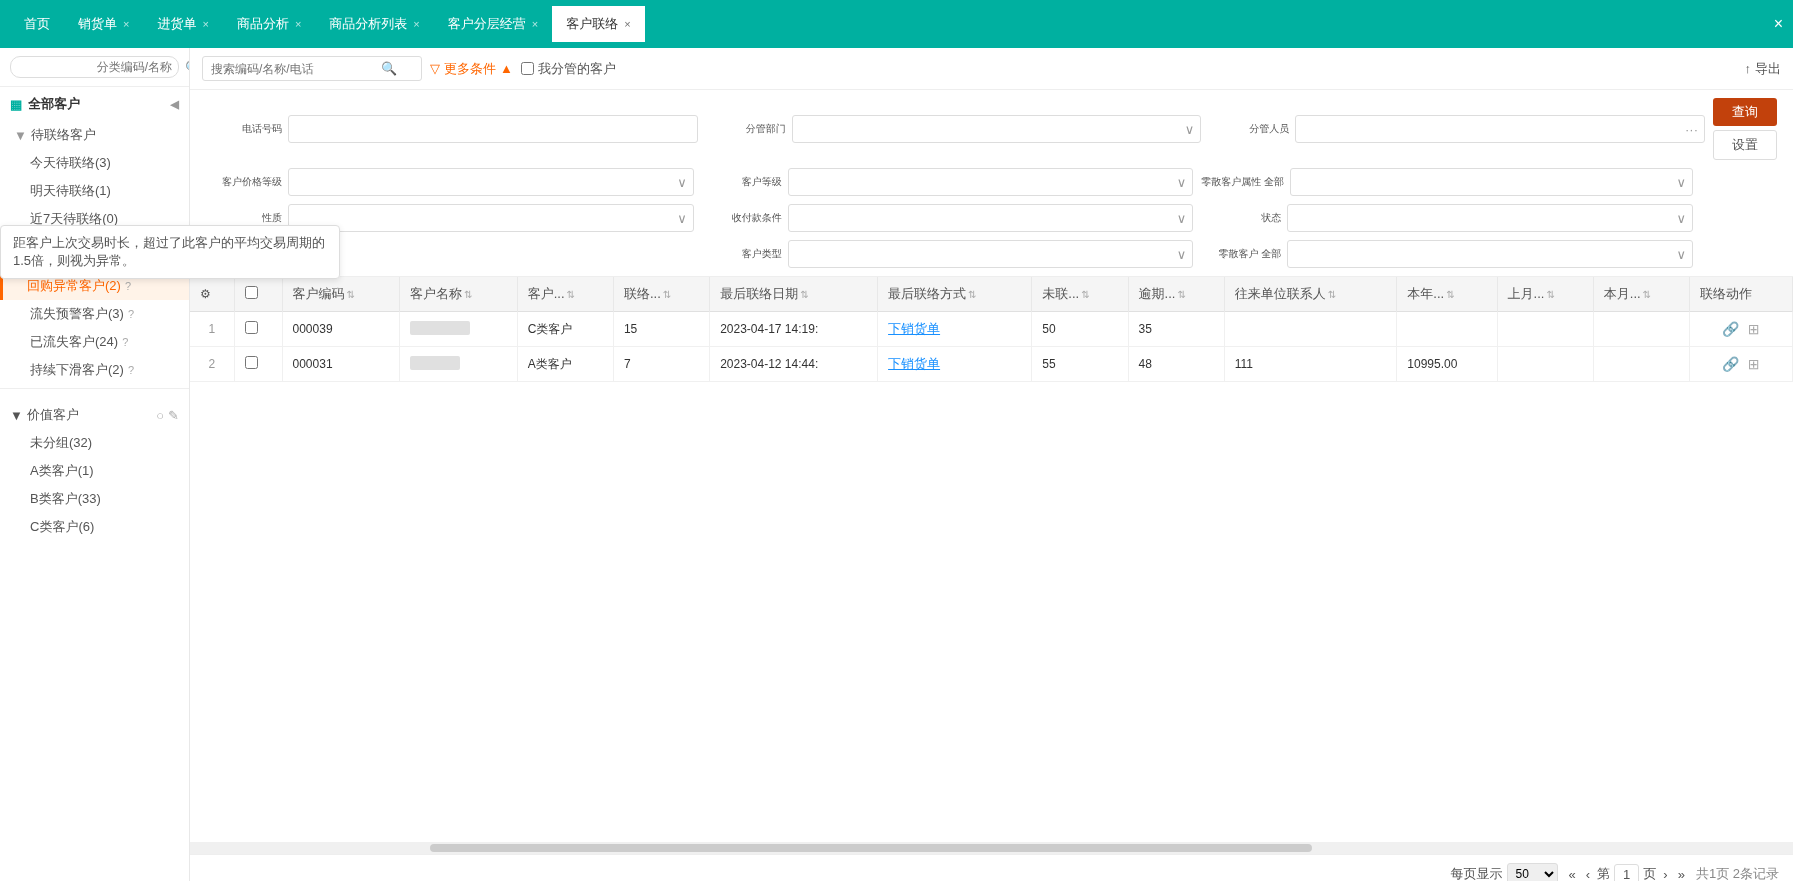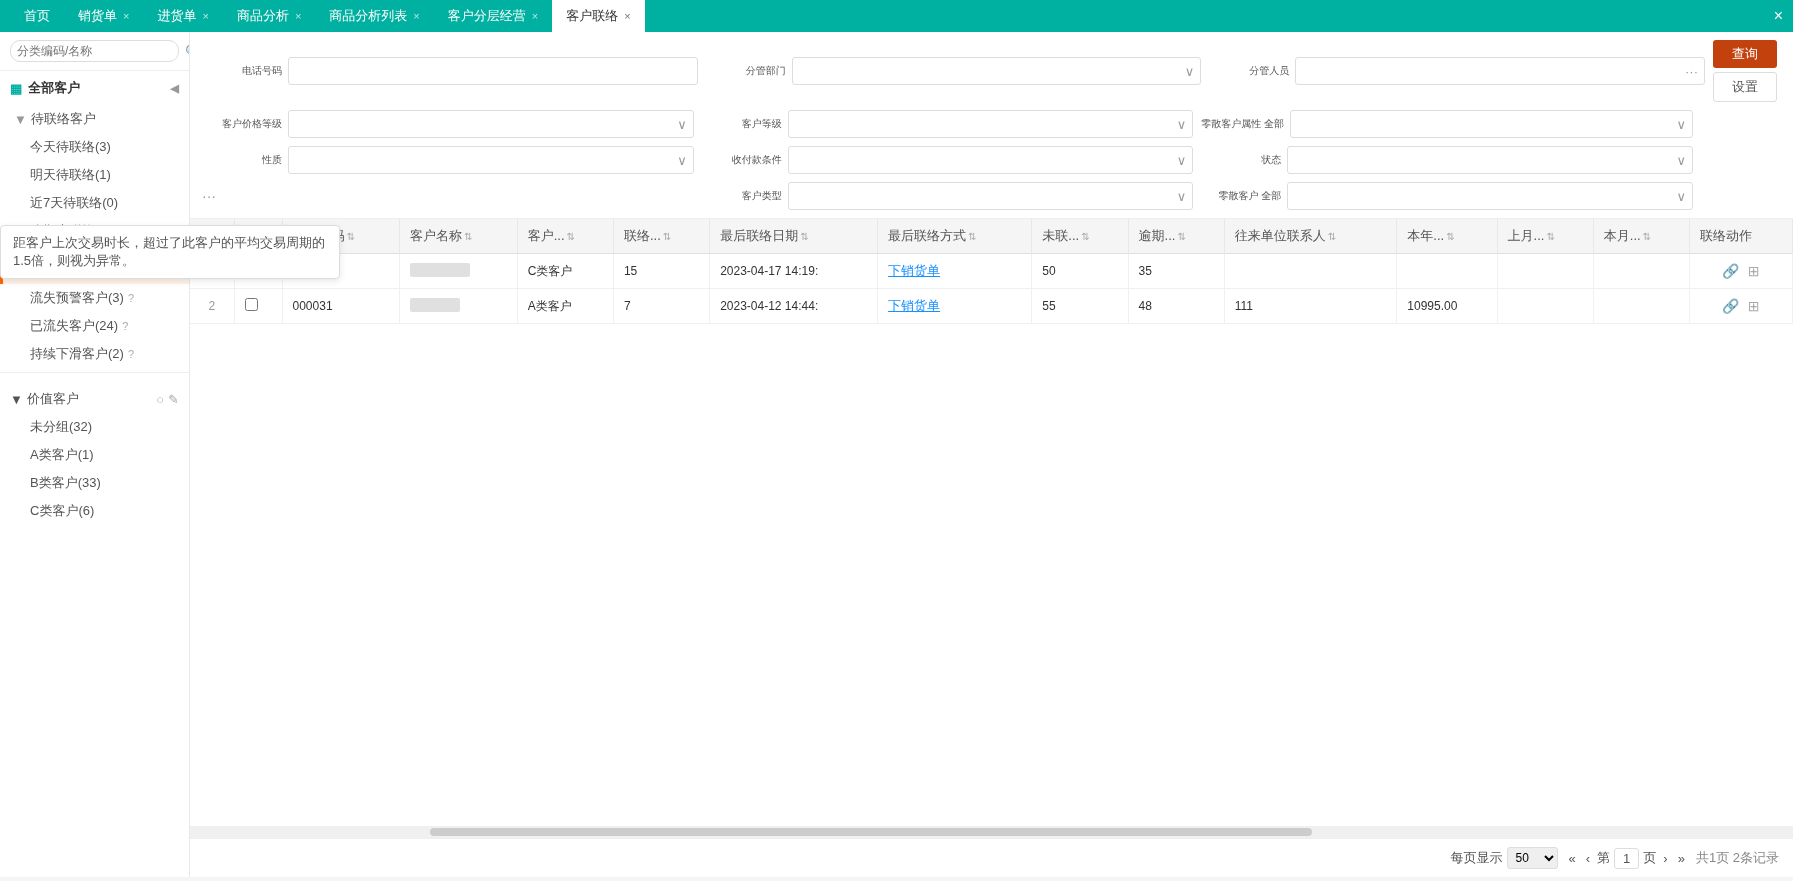--- a/index.html
+++ b/index.html
@@ -2,21 +2,21 @@
 <html><head>
   <meta charset="utf-8">
   <style>
     * { box-sizing: border-box; margin: 0; padding: 0; font-family: 'Microsoft YaHei', Arial, sans-serif; font-size: 13px; }
     body { background: #f5f5f5; overflow: hidden; }
 
     
     .top-nav {
       display: flex; align-items: center;
       background: #00b0a0;
-      height: 32px; padding: 0 10px;
+      height: 48px; padding: 0 10px;
       position: relative;
     }
     .top-nav .nav-item {
       color: #fff; padding: 0 14px; height: 36px;
       display: flex; align-items: center; cursor: pointer;
       font-size: 13px; white-space: nowrap;
     }
     .top-nav .nav-item.active {
       background: #fff; color: #333;
     }
@@ -41,21 +41,21 @@
       overflow-y: auto; overflow-x: hidden;
       flex-shrink: 0;
     }
     .sidebar-search {
       display: flex; align-items: center;
       padding: 8px 10px; border-bottom: 1px solid #eee;
       gap: 6px;
     }
     .sidebar-search input {
       flex: 1; border: 1px solid #ddd; border-radius: 10px;
-      padding: 3px 6px; font-size: 12px; outline: none;
+      padding: 3px 6px; font-size: 12px; outline: none; text-align: right;
     }
     .sidebar-search .search-btn {
       cursor: pointer; color: #999;
     }
     .sidebar-section-title {
       display: flex; align-items: center;
       padding: 8px 10px 6px;
       font-weight: bold; color: #333; font-size: 13px;
     }
     .sidebar-section-title .icon-grid {
@@ -343,20 +343,39 @@
       </div>
     </div>
   </div>
 
   <div class="content-area">
 
     <div class="tooltip-box">
       <span>距客户上次交易时长，超过了此客户的平均交易周期的1.5倍，则视为异常。</span>
     </div>
 
+    <div class="filter-bar">
+      <div class="search-box">
+        <input type="text" placeholder="搜索编码/名称/电话" style="">
+        <span style="color:#aaa;cursor:pointer;">🔍</span>
+      </div>
+      <div class="filter-conditions">
+        <span>▽</span>
+        <span>更多条件</span>
+        <span>▲</span>
+      </div>
+      <div class="my-customers">
+        <input type="checkbox" style="">
+        <span>我分管的客户</span>
+      </div>
+      <div class="export-btn" style="margin-left:auto;">
+        <span>↑</span>
+        <span>导出</span>
+      </div>
+    </div>
 
     <div class="filter-rows">
 
       <div class="filter-row">
         <div class="filter-field">
           <span class="filter-label">电话号码</span>
           <div class="filter-select" style="flex:2;">
               <span></span>
             </div>
         </div>

